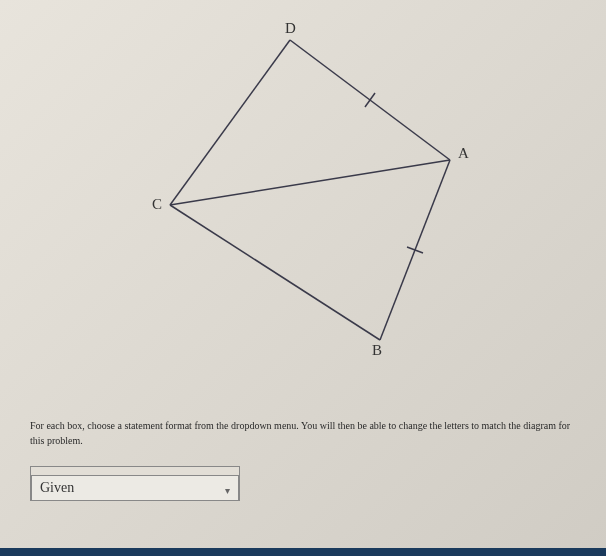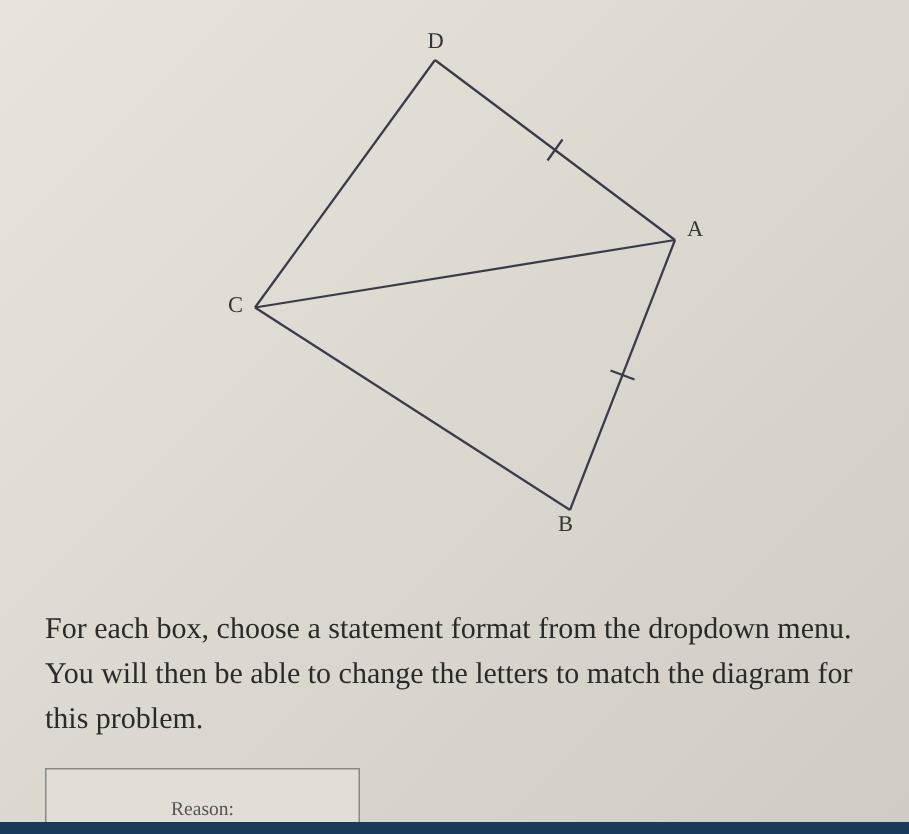--- a/index.html
+++ b/index.html
@@ -30,24 +30,24 @@
       width: 420px;
       height: 360px;
     }
     .vertex-label {
       position: absolute;
       font-size: 15px;
       color: #333;
       font-family: Georgia, serif;
     }
     .instruction {
-      font-size: 20px;
+      font-size: 10px;
       color: #2a2a2a;
       line-height: 1.5;
-      margin-top: 24px;
+      margin-top: 38px;
       margin-bottom: 18px;
     }
     .proof-box {
       border: 1px solid #888;
       background: #e2ded6;
       width: 210px;
       padding: 8px 10px 0 10px;
       font-size: 14px;
       color: #333;
     }
@@ -133,21 +133,20 @@
     </svg>
     <div class="vertex-label" style="left:255px; top:0px;">D</div>
     <div class="vertex-label" style="left:428px; top:125px;">A</div>
     <div class="vertex-label" style="left:342px; top:322px;">B</div>
     <div class="vertex-label" style="left:122px; top:176px;">C</div>
   </div>
 
   <p class="instruction">For each box, choose a statement format from the dropdown menu. You will then be able to change the letters to match the diagram for this problem.</p>
 
   <div class="proof-box">
-    <div class="reason-label">Reason:</div>
     <div class="reason-dropdown">
       <span>Given</span>
       <span class="chevron">▾</span>
     </div>
   </div>
 
 </div>
 
 <div class="taskbar"></div>
 

